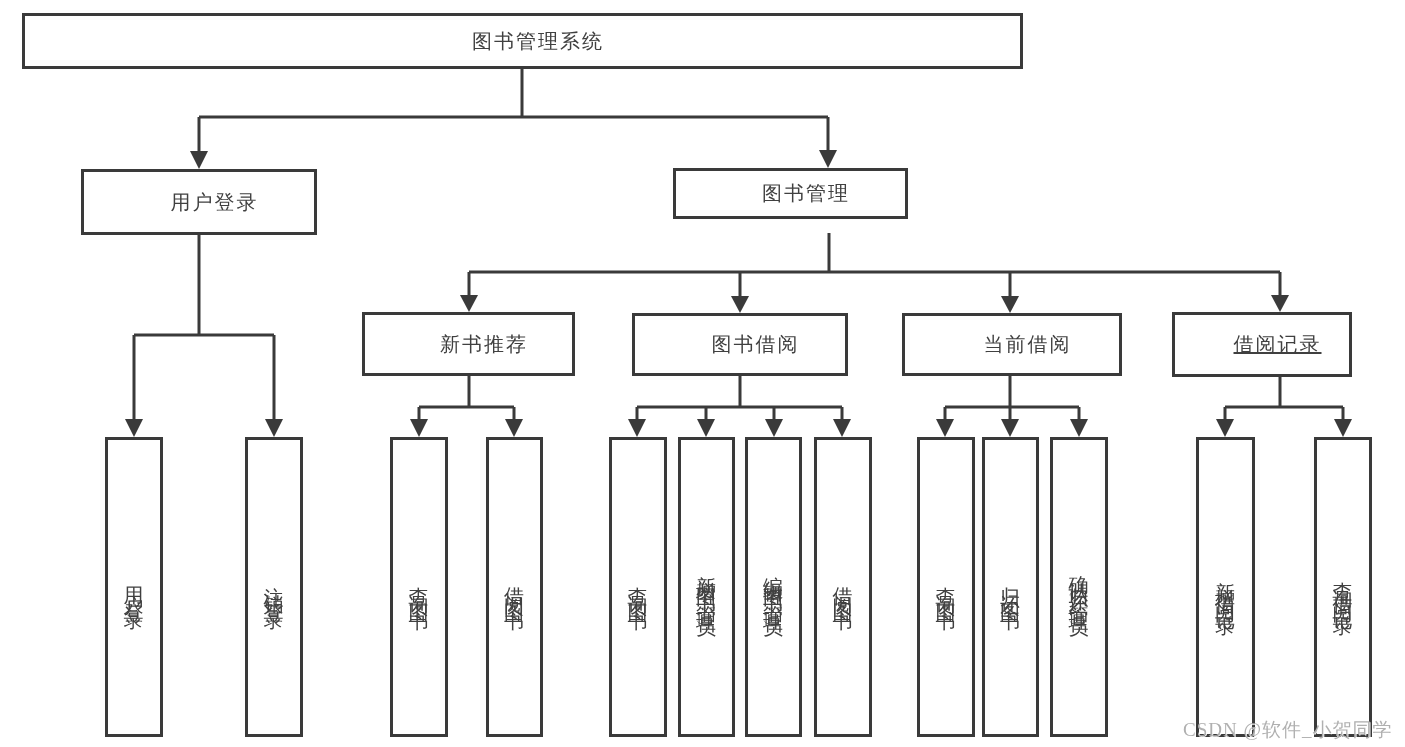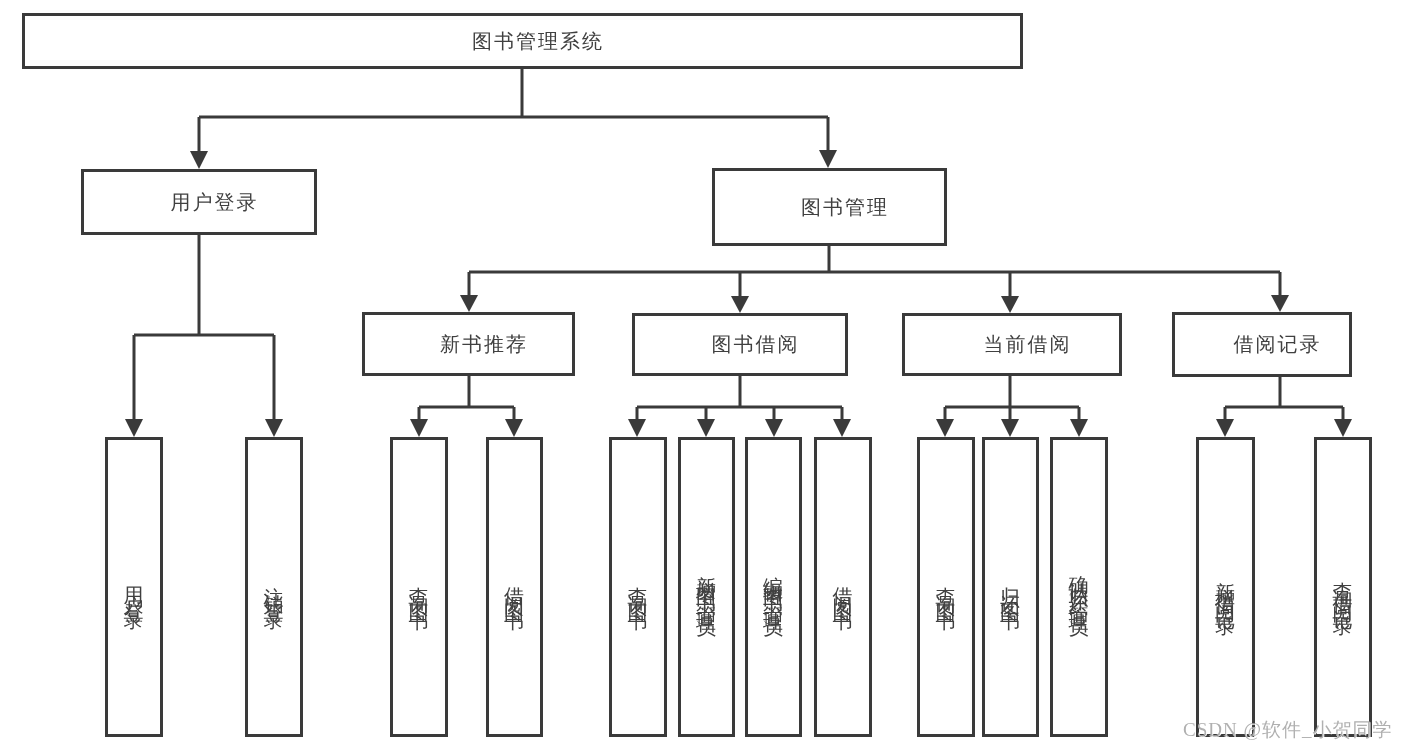--- a/index.html
+++ b/index.html
@@ -67,25 +67,25 @@
     color: #b0b0b0;
     text-shadow: 1px 1px 0 rgba(255,255,255,0.9);
     white-space: nowrap;
     z-index: 5;
     font-family: Liberation Serif, serif;
   }
 
   
   #n-root        { left: 22px;   top: 13px;  width: 1001px; height: 56px; }
   #n-user-login  { left: 81px;   top: 169px; width: 236px;  height: 66px; }
-  #n-book-mgmt   { left: 712px;  top: 168px; width: 235px;  height: 78px; }
+  #n-book-mgmt   { left: 673px;  top: 168px; width: 235px;  height: 51px; }
   #n-new-rec     { left: 362px;  top: 312px; width: 213px;  height: 64px; }
   #n-borrow      { left: 632px;  top: 313px; width: 216px;  height: 63px; }
   #n-current     { left: 902px;  top: 313px; width: 220px;  height: 63px; }
-  #n-records     { left: 1172px; top: 312px; width: 180px;  height: 65px; }
+  #n-records     { left: 1172px; top: 312px; width: 180px;  height: 65px; text-decoration: underline; }
 
   #lf-0  { left: 105px; }
   #lf-1  { left: 245px; }
   #lf-2  { left: 390px; }
   #lf-3  { left: 486px;  width: 57px; }
   #lf-4  { left: 609px; }
   #lf-5  { left: 678px;  width: 57px; letter-spacing: 6px; }
   #lf-6  { left: 745px;  width: 57px; letter-spacing: 6px; }
   #lf-7  { left: 814px; }
   #lf-8  { left: 917px; }

